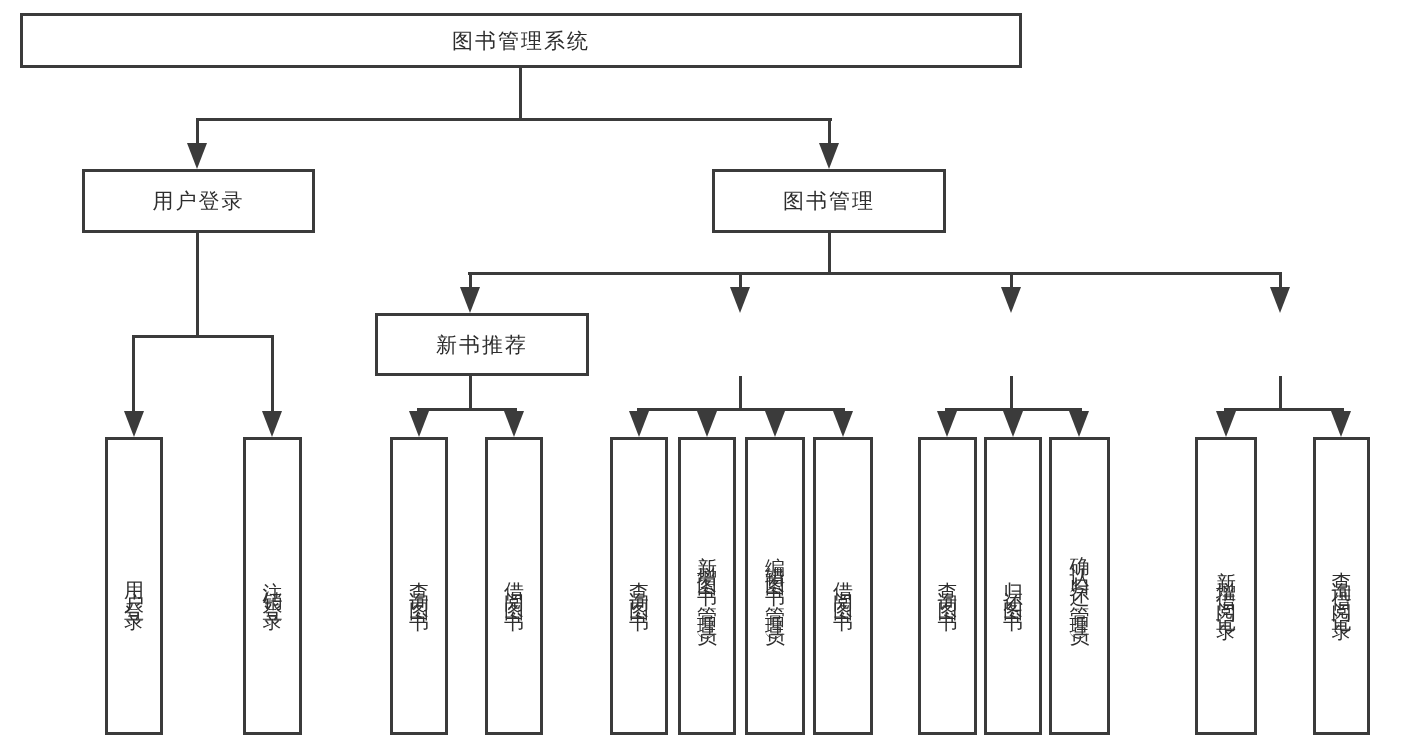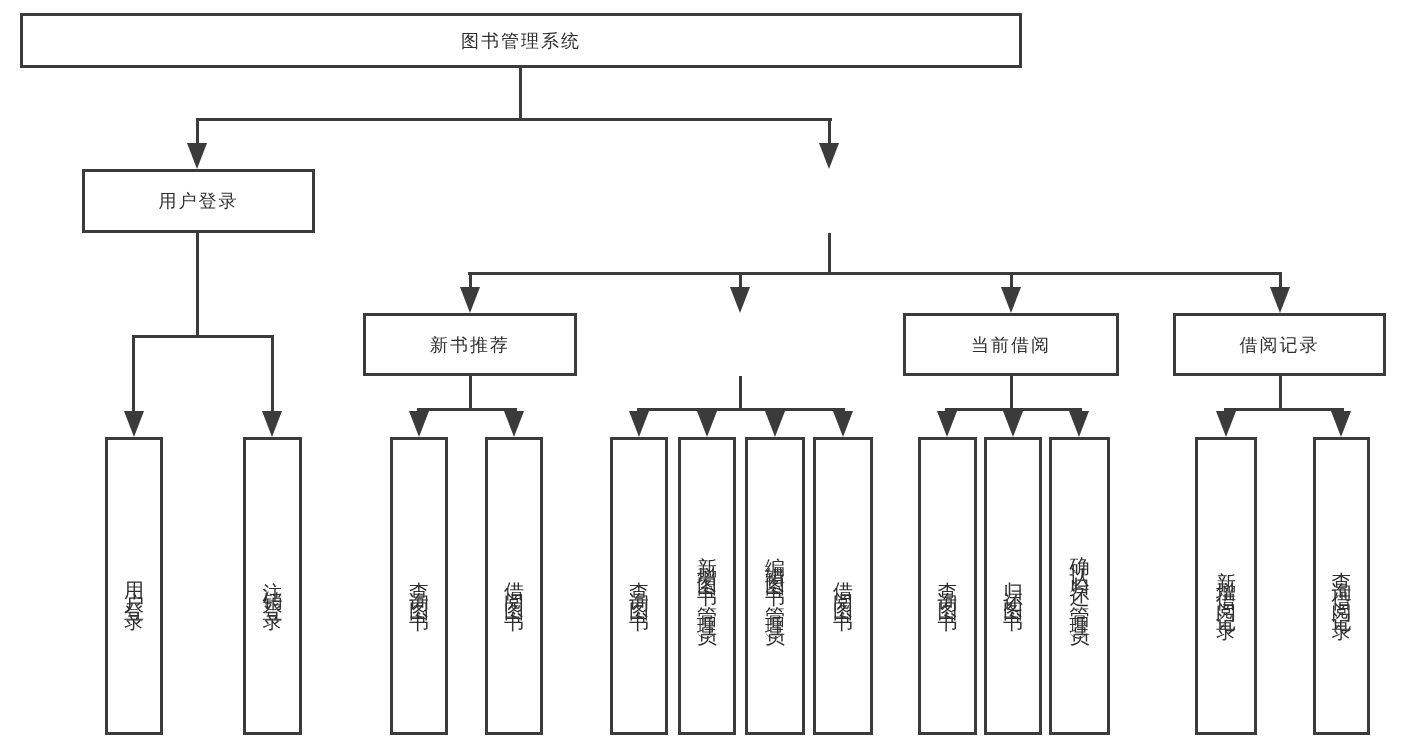--- a/index.html
+++ b/index.html
@@ -6,21 +6,21 @@
   .canvas{
     position:relative;width:1405px;height:747px;background:#ffffff;overflow:hidden;
     font-family:"Liberation Sans","DejaVu Sans",sans-serif;color:#2e2e2e;
   }
   .box{
     position:absolute;box-sizing:border-box;background:#ffffff;
     border:3px solid #3b3b3b;display:flex;align-items:center;justify-content:center;
   }
   .box.h span{letter-spacing:2px;white-space:nowrap;}
   .box.root span{font-size:23px;}
-  .box.h span{font-size:18px;}
+  .box.h span{font-size:21px;}
   .box.v span{
     writing-mode:vertical-rl;text-orientation:mixed;
     font-size:20px;letter-spacing:10px;line-height:1.15;white-space:nowrap;
   }
   .ln{position:absolute;background:#3b3b3b;}
   .tri{
     position:absolute;width:0;height:0;
     border-left:10px solid transparent;border-right:10px solid transparent;
     border-top:26px solid #3b3b3b;
   }
@@ -41,47 +41,44 @@
   <div class="ln" style="left:519px;top:68px;width:3px;height:53px"></div>
   <div class="ln" style="left:196px;top:118px;width:636px;height:3px"></div>
   <div class="ln" style="left:196px;top:121px;width:3px;height:25px"></div>
   <div class="ln" style="left:828px;top:121px;width:3px;height:25px"></div>
   <div class="tri" style="left:187px;top:143px"></div>
   <div class="tri" style="left:819px;top:143px"></div>
 
   <div class="box h" style="left:82px;top:169px;width:233px;height:64px">
     <span>用户登录</span>
   </div>
+  <div class="box h" style="left:712px;top:169px;width:234px;height:64px">
+    <span>图书管理</span>
+  </div>
 
   <div class="ln" style="left:196px;top:233px;width:3px;height:105px"></div>
   <div class="ln" style="left:132px;top:335px;width:142px;height:3px"></div>
   <div class="ln" style="left:132px;top:338px;width:3px;height:75px"></div>
   <div class="ln" style="left:271px;top:338px;width:3px;height:75px"></div>
   <div class="tri" style="left:124px;top:411px"></div>
   <div class="tri" style="left:262px;top:411px"></div>
 
   <div class="ln" style="left:828px;top:233px;width:3px;height:42px"></div>
   <div class="ln" style="left:468px;top:272px;width:814px;height:3px"></div>
   <div class="ln" style="left:469px;top:275px;width:3px;height:14px"></div>
   <div class="ln" style="left:739px;top:275px;width:3px;height:14px"></div>
   <div class="ln" style="left:1010px;top:275px;width:3px;height:14px"></div>
   <div class="ln" style="left:1279px;top:275px;width:3px;height:14px"></div>
   <div class="tri" style="left:460px;top:287px"></div>
   <div class="tri" style="left:730px;top:287px"></div>
   <div class="tri" style="left:1001px;top:287px"></div>
   <div class="tri" style="left:1270px;top:287px"></div>
 
-  <div class="box h" style="left:363px;top:313px;width:214px;height:63px">
+  <div class="box h" style="left:375px;top:313px;width:214px;height:63px">
     <span>新书推荐</span>
-  </div>
-  <div class="box h" style="left:903px;top:313px;width:216px;height:63px">
-    <span>当前借阅</span>
-  </div>
-  <div class="box h" style="left:1173px;top:313px;width:213px;height:63px">
-    <span>借阅记录</span>
   </div>
 
   <div class="ln" style="left:469px;top:376px;width:3px;height:35px"></div>
   <div class="ln" style="left:417px;top:408px;width:100px;height:3px"></div>
   <div class="tri" style="left:409px;top:411px"></div>
   <div class="tri" style="left:504px;top:411px"></div>
 
   <div class="ln" style="left:739px;top:376px;width:3px;height:35px"></div>
   <div class="ln" style="left:637px;top:408px;width:208px;height:3px"></div>
   <div class="tri" style="left:629px;top:411px"></div>

